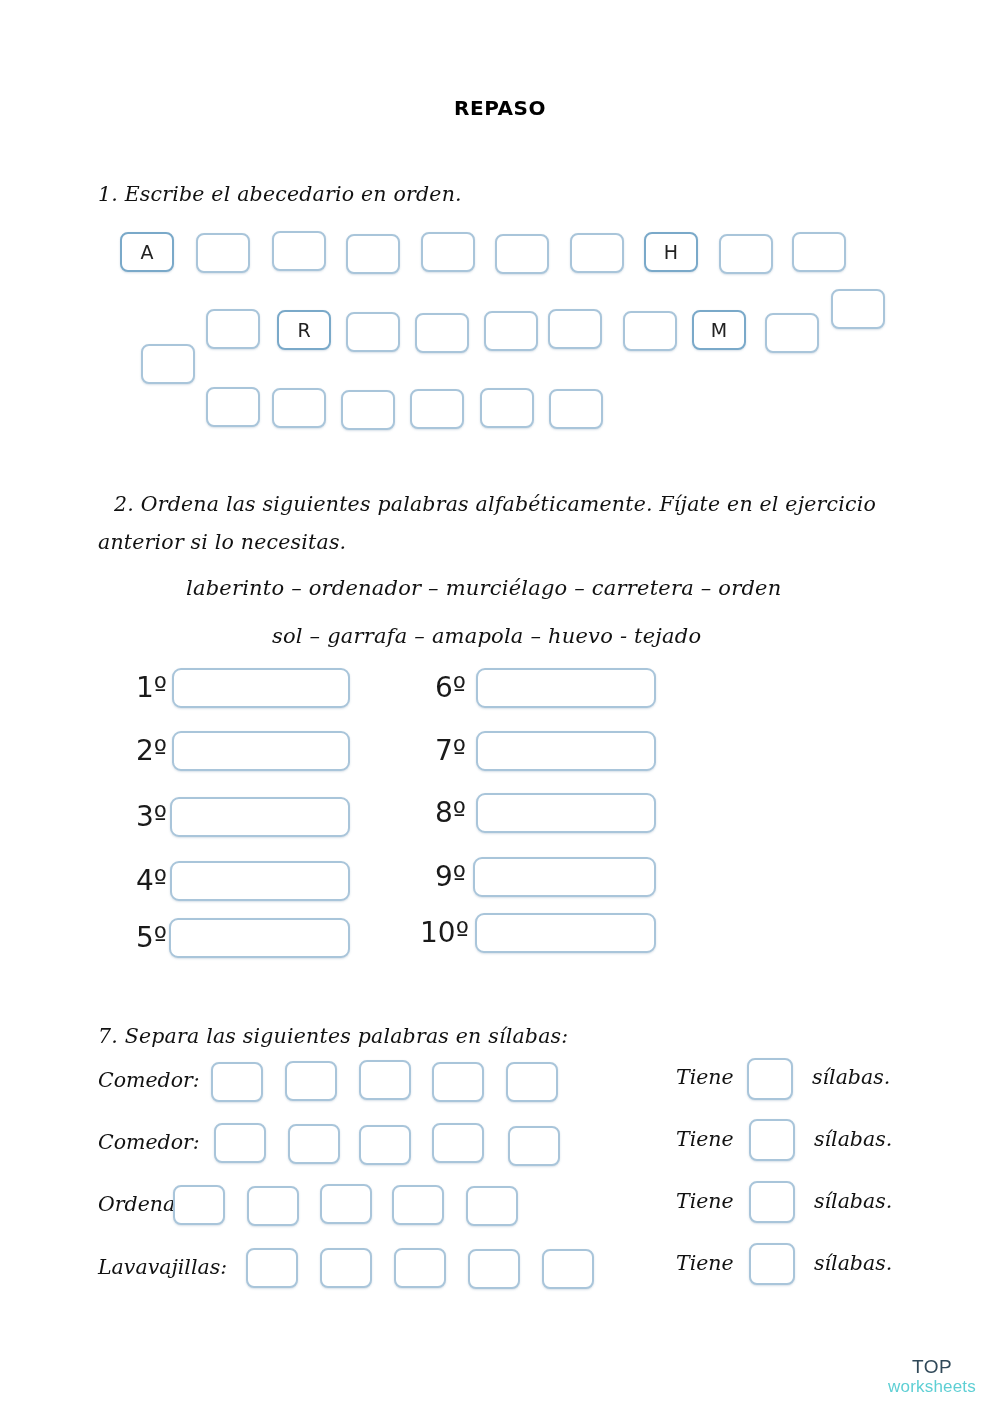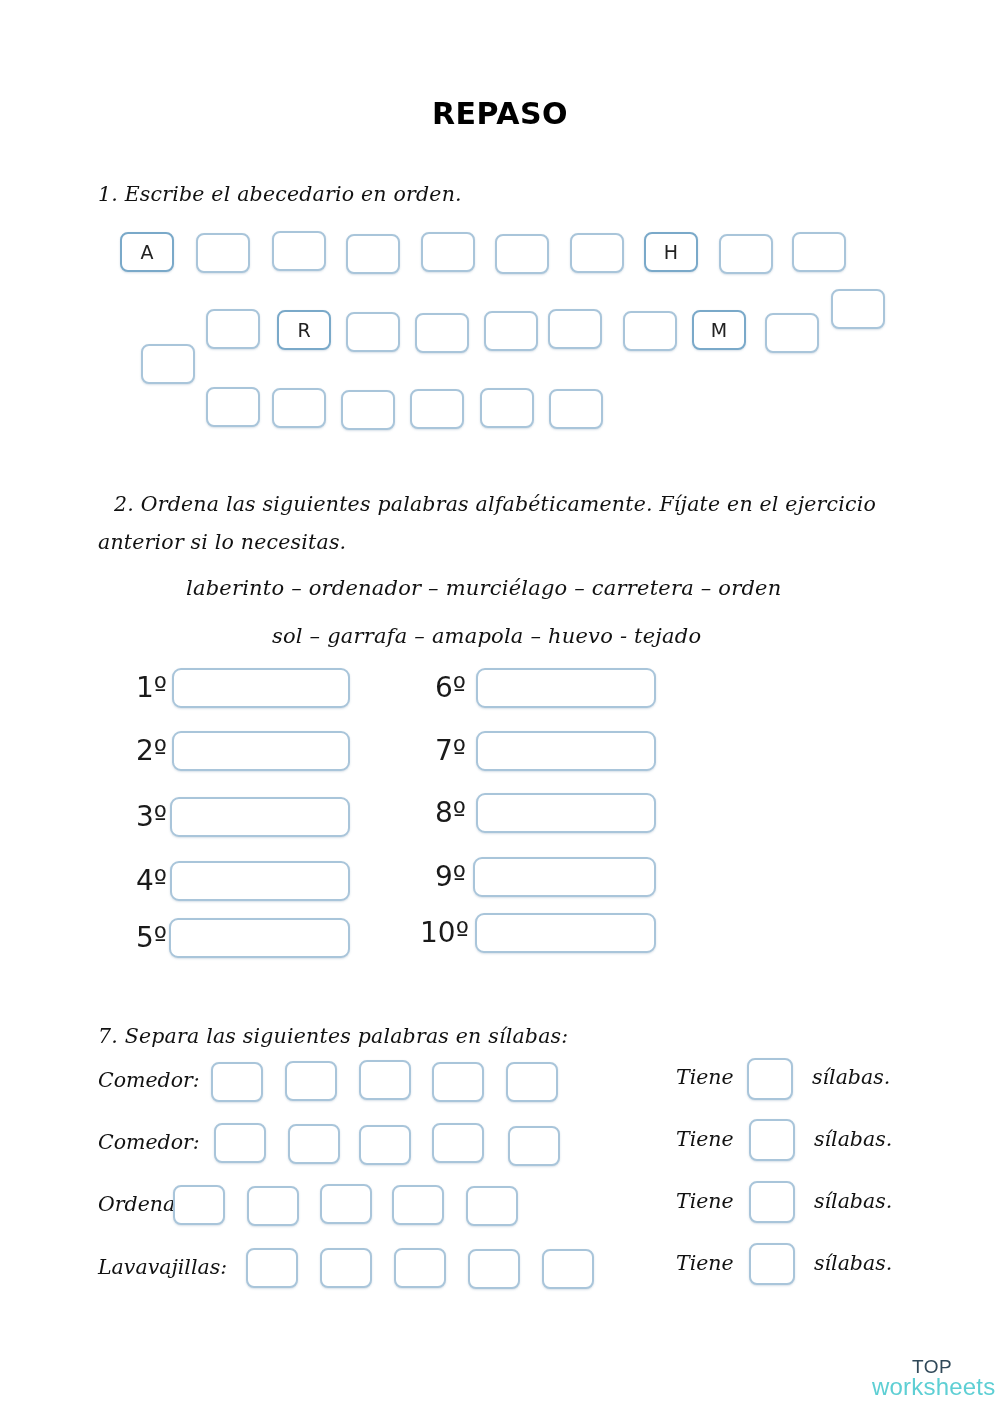--- a/index.html
+++ b/index.html
@@ -19,21 +19,21 @@
 
   
   .title {
     position: absolute;
     top: 96px;
     left: 0;
     width: 1000px;
     text-align: center;
     font-family: "DejaVu Sans", sans-serif;
     font-weight: 700;
-    font-size: 30px;
+    font-size: 20px;
     letter-spacing: 0.5px;
     color: #000000;
   }
 
   
   .script {
     font-family: "DejaVu Serif", serif;
     font-style: italic;
     font-size: 20.5px;
     color: #111111;
@@ -108,21 +108,21 @@
   .logo-top {
     font-family: "Liberation Sans", sans-serif;
     font-size: 19px;
     font-weight: 400;
     color: #2f4858;
     letter-spacing: 0.5px;
     line-height: 17px;
   }
   .logo-ws {
     font-family: "Liberation Sans", sans-serif;
-    font-size: 24px;
+    font-size: 17px;
     font-weight: 400;
     color: #5ecfd4;
     letter-spacing: 0.2px;
     line-height: 23px;
   }
 </style>
 </head>
 <body>
 
 <div class="page">

